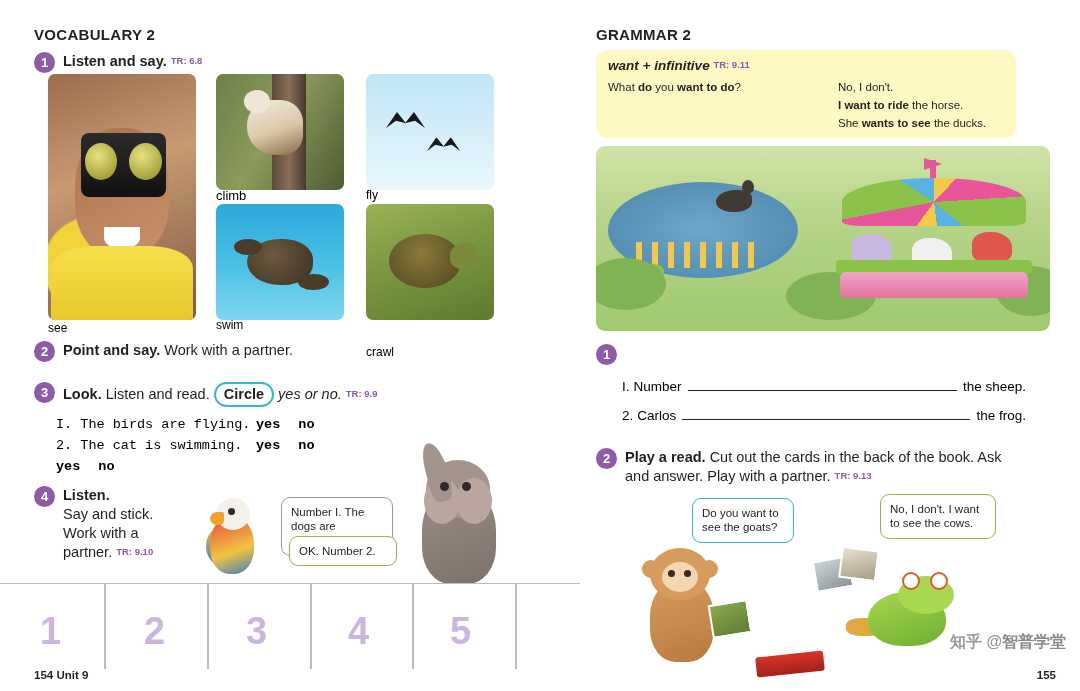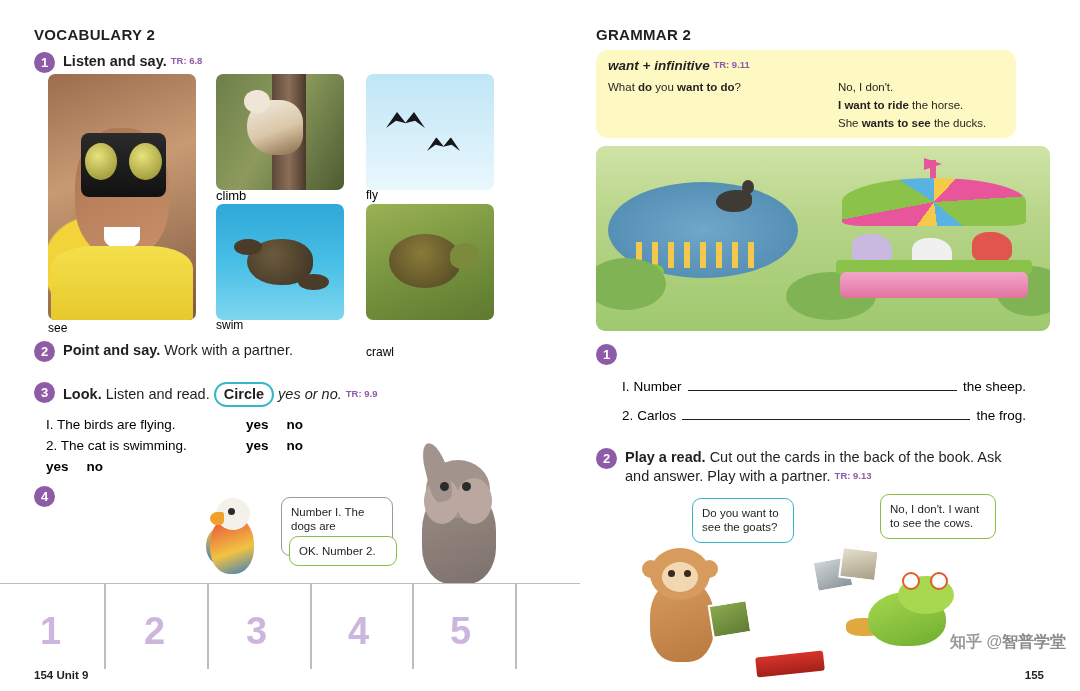--- a/index.html
+++ b/index.html
@@ -126,21 +126,21 @@
     border-radius:50%; }
   .crawl-head { position:absolute; left:66%; top:34%; width:22%; height:22%;
     background:#7c8a3c; border-radius:50% 50% 40% 40%; }
 
   .row2 { position:absolute; left:34px; top:341px; }
   .row3 { position:absolute; left:34px; top:382px; }
   .circle-word {
     display:inline-block; border:2px solid #35b6c9; border-radius:14px;
     padding:1px 8px 2px; color:#231f20; font-weight:bold;
   }
-  .qlist { margin:10px 0 0 12px; }
+  .qlist { margin:10px 0 0 22px;font-family:Liberation Mono, monospace; }
   .qrow { display:flex; align-items:baseline; font-size:13.5px; margin-bottom:6px; }
   .qtext { width:200px; }
   .ans { font-weight:bold; font-size:13.5px; margin-right:18px; }
 
   .row4 { position:absolute; left:34px; top:486px; width:180px; }
   .row4 .instr { font-size:14.5px; line-height:1.32; }
 
   
   .bubble {
     position:absolute; font-size:11.5px; line-height:1.25; color:#231f20;
@@ -184,21 +184,21 @@
   .band {
     position:absolute; left:0; bottom:0; width:580px; height:108px;
     border-top:1.5px solid #bdbdbd; background:#fff;
   }
   .band .cellline { position:absolute; top:0; bottom:22px; width:1.5px; background:#bdbdbd; }
   .band .bignum {
     position:absolute; top:26px; font-size:38px; font-weight:bold; color:#cdb6dd;
   }
   .folio-left { position:absolute; left:34px; bottom:10px; font-size:11.5px;
     font-weight:bold; color:#231f20; }
-  .folio-right { position:absolute; right:36px; bottom:10px; font-size:11.5px;
+  .folio-right { position:absolute; right:24px; bottom:10px; font-size:11.5px;
     font-weight:bold; color:#231f20; }
 
   
   .gbox {
     position:absolute; left:16px; top:50px; width:420px; height:88px;
     background:#fef9c3; border-radius:12px; padding:8px 12px;
   }
   .gbox .ghead { font-size:13.5px; font-weight:bold; font-style:italic; color:#231f20; }
   .gbox .gcols { display:flex; margin-top:6px; gap:12px; }
   .gbox .gcol { font-size:11.5px; line-height:1.55; color:#231f20; }
@@ -386,20 +386,27 @@
       </div>
       <div class="qrow">
         <span class="ans">yes</span>
         <span class="ans">no</span>
       </div>
     </div>
   </div>
 
   <div class="row4 instr-row">
     <div class="num">4</div>
+    <div class="instr">
+      <b>Listen.</b><br>
+      <span>Say and stick.</span><br>
+      <span>Work with a</span><br>
+      <span>partner.</span>
+      <span class="tr">TR: 9.10</span>
+    </div>
   </div>
 
   <div class="parrot">
     <div class="wing"></div>
     <div class="body"></div>
     <div class="head"></div>
     <div class="beak"></div>
     <div class="eye"></div>
   </div>
 

